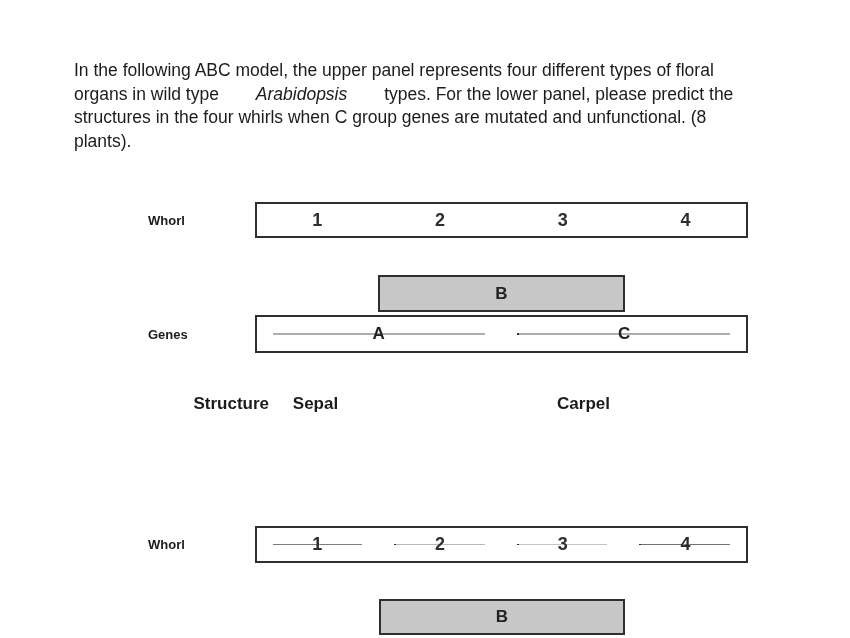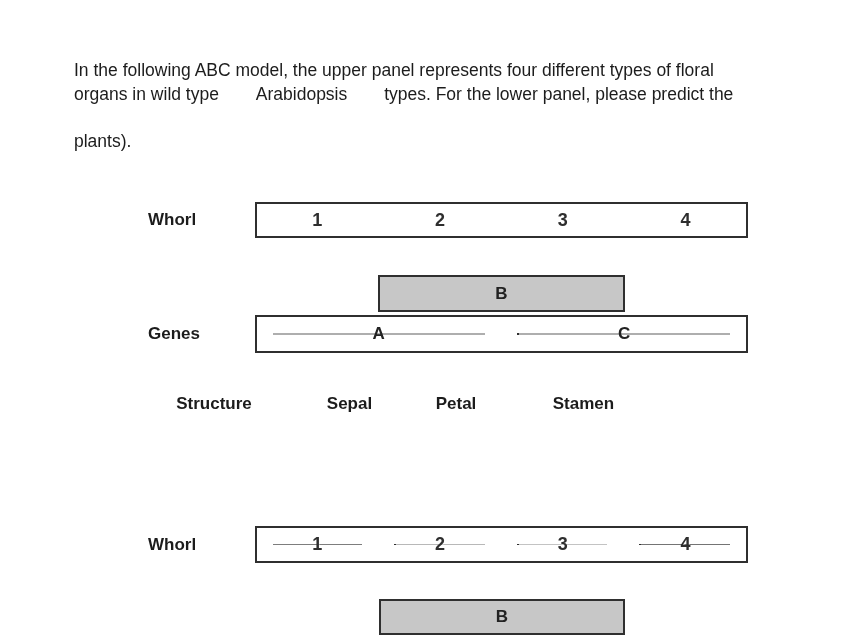--- a/index.html
+++ b/index.html
@@ -21,24 +21,24 @@
     color:var(--text);
     overflow:hidden;
   }
   .question{
     position:absolute;
     left:10px; top:11px; width:832px;
     font-size:17.5px;
     line-height:23.5px;
     color:var(--text);
   }
-  .question .italic{}
+  .question .italic{font-style:italic;}
   .abs{position:absolute;}
   .row-label{
-    font-size:17px;
+    font-size:13px;
     font-weight:bold;
     display:flex;
     align-items:center;
     color:var(--text);
   }
   .bar{
     border:2px solid var(--bar-border);
     display:flex;
     align-items:stretch;
   }
@@ -86,21 +86,21 @@
     font-weight:bold;
     color:var(--text);
   }
 </style>
 </head>
 <body>
 
 <div class="question">
   <span>In the following ABC model, the upper panel represents four different types of floral</span><br>
   <span>organs in wild type </span><span class="italic">Arabidopsis</span><span> types. For the lower panel, please predict the</span><br>
-  <br>
+  <span>structures in the four whirls when C group genes are mutated and unfunctional. (8</span><br>
   <span>plants).</span>
 </div>
 
 <div>
 
   <div class="abs row-label" style="left:100px; top:154px; height:36px;">Whorl</div>
 
   <div class="abs bar whorl-bar" style="left:207px; top:154px; width:493px; height:36px;">
     <div class="sec s1">1</div>
     <div class="sec s2">2</div>
@@ -111,24 +111,23 @@
   <div class="abs bar gene-bar gene-b" style="left:330px; top:227px; width:247px; height:37px;">B</div>
 
   <div class="abs row-label" style="left:100px; top:267px; height:38px;">Genes</div>
 
   <div class="abs bar ac-bar" style="left:207px; top:267px; width:493px; height:38px;">
     <div class="half">A</div>
     <div class="half">C</div>
   </div>
 
   <div class="abs structure-row" style="left:0; top:330px; width:850px; height:22px;">
-    <div class="slabel" style="left:95px; width:110px; text-align:center;">Structure</div>
-    <div class="slabel" style="left:224px; width:123px;">Sepal</div>
-    <div class="slabel" style="left:330px; width:124px;">Petal</div>
-    <div class="slabel" style="left:458px; width:123px;">Stamen</div>
+    <div class="slabel" style="left:95px; width:110px; text-align:right;">Structure</div>
+    <div class="slabel" style="left:190px; width:123px;">Sepal</div>
+    <div class="slabel" style="left:458px; width:123px;">Carpel</div>
   </div>
 
 </div>
 
 <div>
 
   <div class="abs row-label" style="left:100px; top:478px; height:37px;">Whorl</div>
 
   <div class="abs bar whorl-bar" style="left:207px; top:478px; width:493px; height:37px;">
     <div class="sec s1">1</div>

